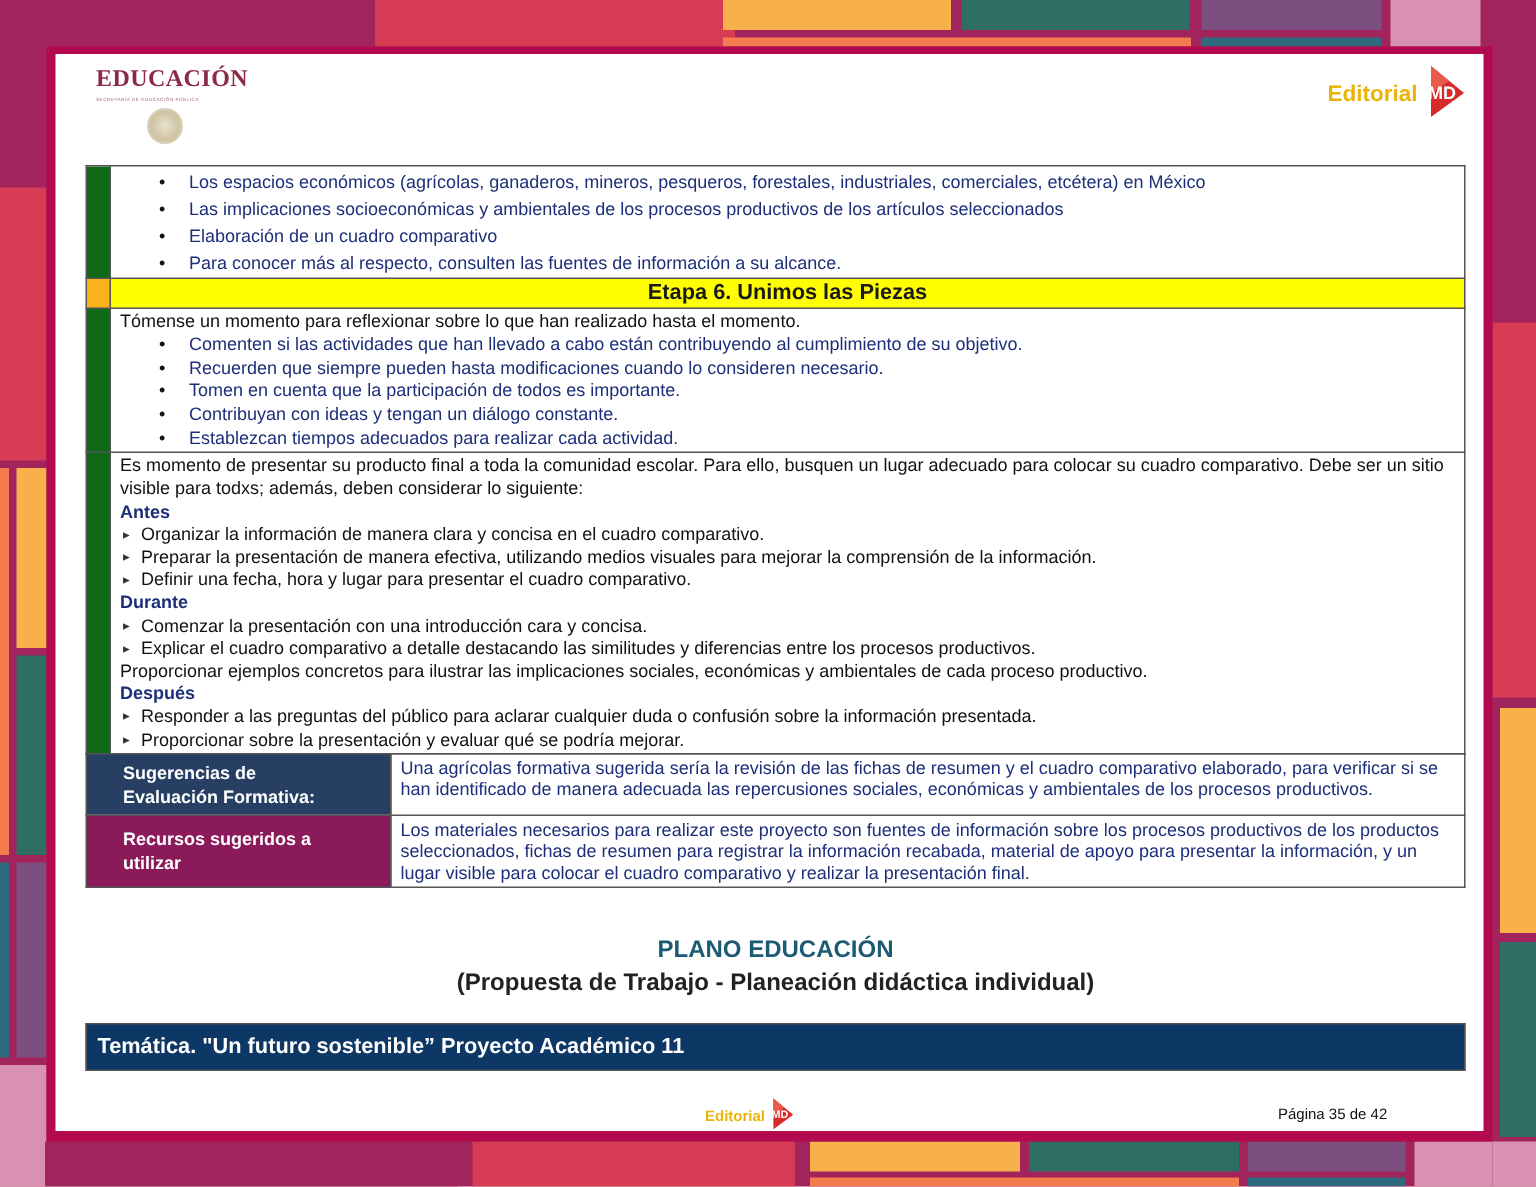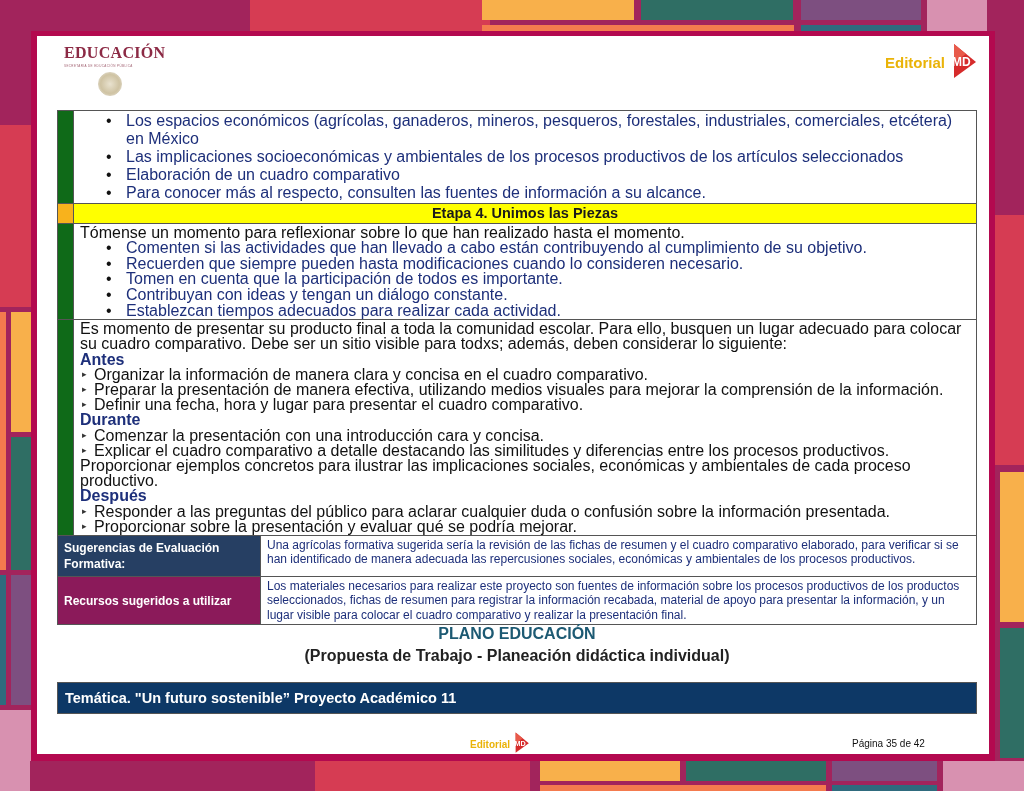--- a/index.html
+++ b/index.html
@@ -20,35 +20,35 @@
   .editorial-word { color: #eab308; font-weight: bold; font-family: "Liberation Sans", sans-serif; }
   .md-mark { position: relative; }
 
   .content { position: absolute; left: 57px; top: 110px; width: 920px; }
   table.main { width: 920px; border-collapse: collapse; }
   table.main td { border: 1px solid #555; vertical-align: top; }
   .side { width: 16px; padding: 0; }
   .green { background: #0f6a18; }
   .orange { background: #f8b21c; }
   .blue { background: #1f78c4; }
-  .body-cell { font-size: 16px; line-height: 15.2px; color: #111; padding: 1px 6px 1px 6px; }
+  .body-cell { font-size: 12px; line-height: 15.2px; color: #111; padding: 1px 6px 1px 6px; }
   .blue-text { color: #1d2f7a; }
   ul.dots { list-style: none; padding-left: 24px; }
   ul.dots li { position: relative; padding-left: 22px; }
   ul.dots li::before { content: "•"; position: absolute; left: 2px; top: 0; color: #111; }
   .tight li { line-height: 15.6px; }
   .loose li { line-height: 18px; }
   .stage-yellow { background: #ffff00; text-align: center; font-weight: bold; font-size: 14.5px; color: #1a1a1a; height: 20px; line-height: 19px; }
   .stage-teal { background: #1d5a73; text-align: center; font-weight: bold; font-size: 14.5px; color: #fff; height: 19px; line-height: 18px; }
   .sub-head { font-weight: bold; color: #1d2f7a; }
   .tri-list { list-style: none; }
   .tri-list li { position: relative; padding-left: 14px; }
   .tri-list li::before { content: "▸"; position: absolute; left: 2px; top: 0; font-size: 9px; color: #333; }
 
-  .label-cell { width: 203px; color: #fff; font-weight: bold; font-size: 12px; line-height: 16px; padding: 4px 6px; vertical-align: middle !important; }
+  .label-cell { width: 203px; color: #fff; font-weight: bold; font-size: 12px; line-height: 16px; padding: 4px 24px; vertical-align: middle !important; }
   .label-navy { background: #263f63; }
   .label-plum { background: #8b1a5a; }
   .text-cell { font-size: 12px; line-height: 14.4px; color: #1d2f7a; padding: 2px 6px; }
 
   .plano { position: absolute; left: 57px; top: 625px; width: 920px; text-align: center; }
   .plano-title { font-weight: bold; font-size: 16px; color: #1d5a73; }
   .plano-sub { font-weight: bold; font-size: 16px; color: #222; margin-top: 4px; }
   .tematica { position: absolute; left: 57px; top: 682px; width: 920px; height: 32px; background: #0d3866; border: 1px solid #555; color: #fff; font-weight: bold; font-size: 14.5px; line-height: 30px; padding-left: 7px; }
   .page-num { position: absolute; left: 852px; top: 738px; font-size: 10px; color: #111; }
 </style>
@@ -115,21 +115,21 @@
         <ul class="dots loose blue-text">
           <li>Los espacios económicos (agrícolas, ganaderos, mineros, pesqueros, forestales, industriales, comerciales, etcétera) en México</li>
           <li>Las implicaciones socioeconómicas y ambientales de los procesos productivos de los artículos seleccionados</li>
           <li>Elaboración de un cuadro comparativo</li>
           <li>Para conocer más al respecto, consulten las fuentes de información a su alcance.</li>
         </ul>
       </td>
     </tr>
     <tr>
       <td class="side orange"></td>
-      <td class="stage-yellow">Etapa 4. Unimos las Piezas</td>
+      <td class="stage-yellow">Etapa 6. Unimos las Piezas</td>
     </tr>
     <tr>
       <td class="side green"></td>
       <td class="body-cell">
         <div>Tómense un momento para reflexionar sobre lo que han realizado hasta el momento.</div>
         <ul class="dots tight blue-text">
           <li>Comenten si las actividades que han llevado a cabo están contribuyendo al cumplimiento de su objetivo.</li>
           <li>Recuerden que siempre pueden hasta modificaciones cuando lo consideren necesario.</li>
           <li>Tomen en cuenta que la participación de todos es importante.</li>
           <li>Contribuyan con ideas y tengan un diálogo constante.</li>

